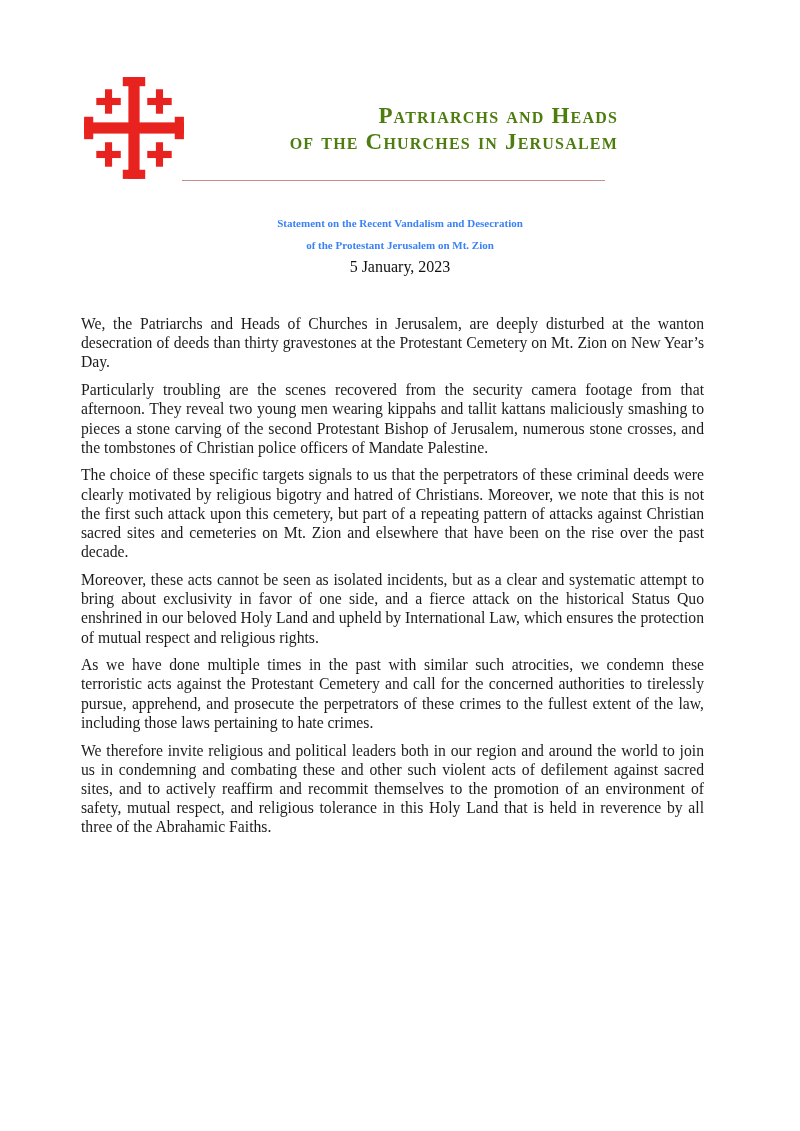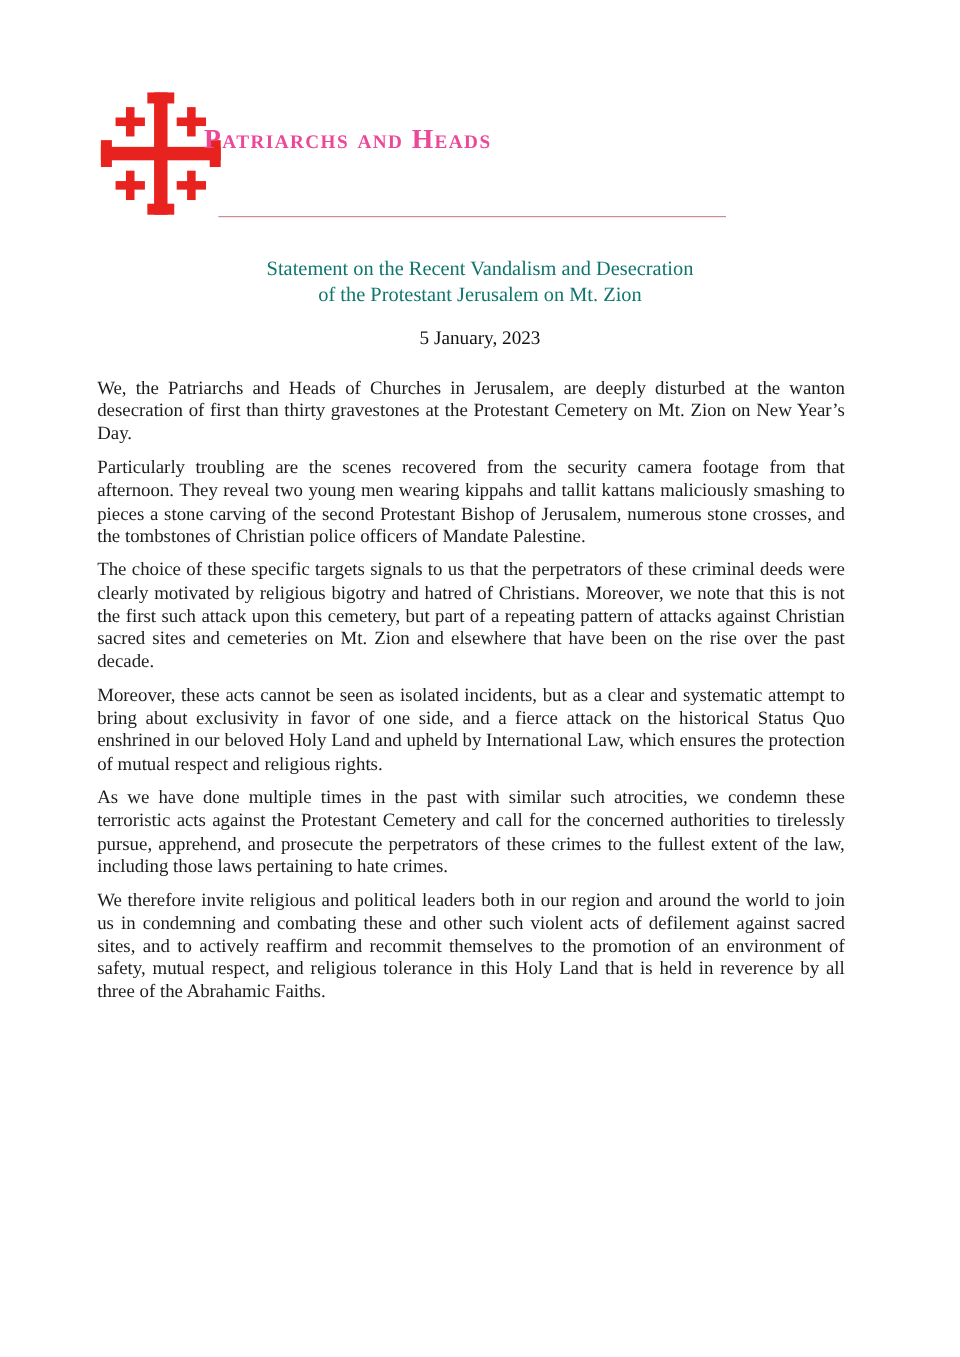--- a/index.html
+++ b/index.html
@@ -21,57 +21,56 @@
     width: 102px;
     height: 108px;
   }
   .logo svg { width: 100%; height: 100%; display: block; }
 
   .org-name {
     position: absolute;
     left: 170px;
     top: 103px;
     width: 448px;
-    text-align: left;
+    text-align: right;
     font-variant: small-caps;
     font-weight: 700;
     font-size: 23px;
     line-height: 26px;
     letter-spacing: 1.2px;
-    color: #ec4899;
+    color: #4d7c0f;
   }
 
   .rule {
     position: absolute;
     left: 182px;
     top: 180px;
     width: 423px;
     height: 1px;
     background: #c98f8c;
   }
 
   
   .title-block {
     position: absolute;
     left: 100px;
     top: 213px;
     width: 600px;
     text-align: center;
   }
   .doc-title-line {
-    font-size: 17px;
-    font-weight: 400;
+    font-size: 11px;
+    font-weight: 700;
     line-height: 21.5px;
-    color: #0f766e;
+    color: #3b82f6;
   }
   .doc-date {
     font-size: 16px;
     line-height: 21.5px;
     color: #101010;
-    margin-top: 16px;
   }
 
   
   .body-text {
     position: absolute;
     left: 81px;
     top: 314px;
     width: 623px;
     text-align: justify;
     font-size: 15.7px;
@@ -104,33 +103,34 @@
           <rect x="13" y="74.5" width="24" height="7"></rect>
           <rect x="21.5" y="66" width="7" height="24"></rect>
           <rect x="63" y="74.5" width="24" height="7"></rect>
           <rect x="71.5" y="66" width="7" height="24"></rect>
         </g>
       </svg>
     </div>
 
     <div class="org-name">
       <div>Patriarchs and Heads</div>
+      <div>of the Churches in Jerusalem</div>
     </div>
 
     <div class="rule"></div>
   </header>
 
   <section class="title-block">
     <div class="doc-title-line">Statement on the Recent Vandalism and Desecration</div>
     <div class="doc-title-line">of the Protestant Jerusalem on Mt. Zion</div>
     <div class="doc-date">5 January, 2023</div>
   </section>
 
   <main class="body-text">
-    <p>We, the Patriarchs and Heads of Churches in Jerusalem, are deeply disturbed at the wanton desecration of first than thirty gravestones at the Protestant Cemetery on Mt. Zion on New Year’s Day.</p>
+    <p>We, the Patriarchs and Heads of Churches in Jerusalem, are deeply disturbed at the wanton desecration of deeds than thirty gravestones at the Protestant Cemetery on Mt. Zion on New Year’s Day.</p>
     <p>Particularly troubling are the scenes recovered from the security camera footage from that afternoon. They reveal two young men wearing kippahs and tallit kattans maliciously smashing to pieces a stone carving of the second Protestant Bishop of Jerusalem, numerous stone crosses, and the tombstones of Christian police officers of Mandate Palestine.</p>
     <p>The choice of these specific targets signals to us that the perpetrators of these criminal deeds were clearly motivated by religious bigotry and hatred of Christians. Moreover, we note that this is not the first such attack upon this cemetery, but part of a repeating pattern of attacks against Christian sacred sites and cemeteries on Mt. Zion and elsewhere that have been on the rise over the past decade.</p>
     <p>Moreover, these acts cannot be seen as isolated incidents, but as a clear and systematic attempt to bring about exclusivity in favor of one side, and a fierce attack on the historical Status Quo enshrined in our beloved Holy Land and upheld by International Law, which ensures the protection of mutual respect and religious rights.</p>
     <p>As we have done multiple times in the past with similar such atrocities, we condemn these terroristic acts against the Protestant Cemetery and call for the concerned authorities to tirelessly pursue, apprehend, and prosecute the perpetrators of these crimes to the fullest extent of the law, including those laws pertaining to hate crimes.</p>
     <p>We therefore invite religious and political leaders both in our region and around the world to join us in condemning and combating these and other such violent acts of defilement against sacred sites, and to actively reaffirm and recommit themselves to the promotion of an environment of safety, mutual respect, and religious tolerance in this Holy Land that is held in reverence by all three of the Abrahamic Faiths.</p>
   </main>
 
 </div>
 
 </body></html>

